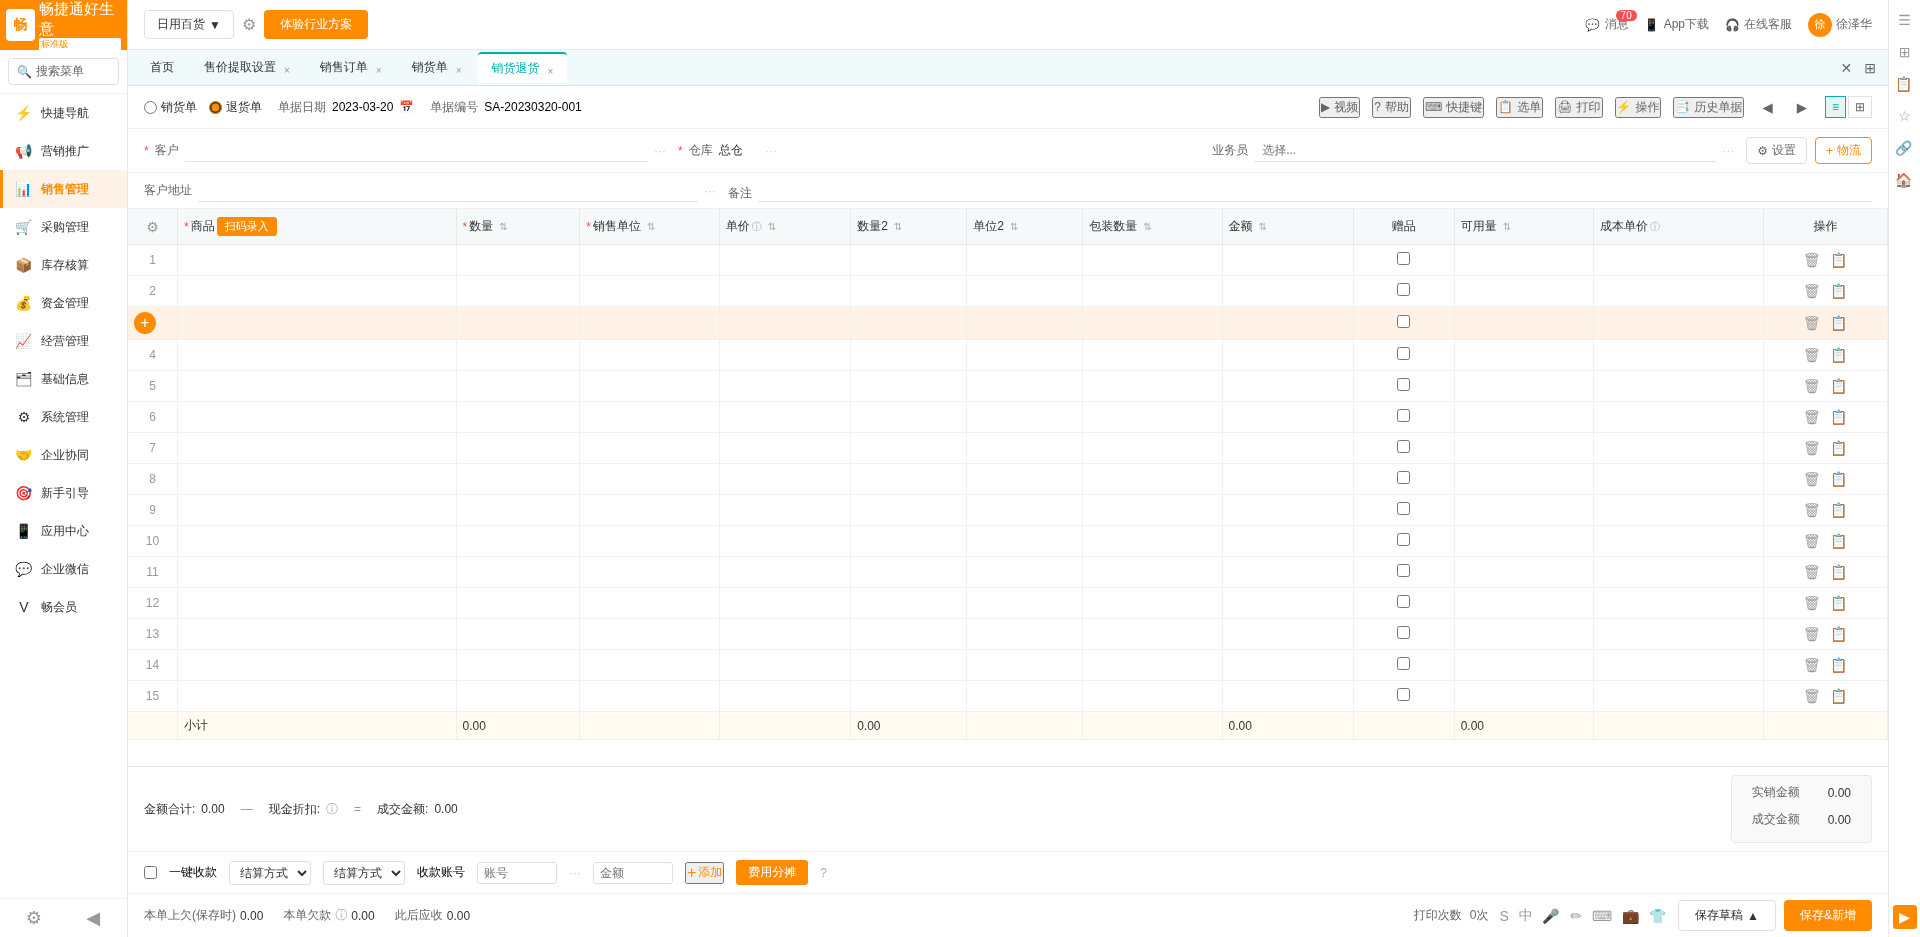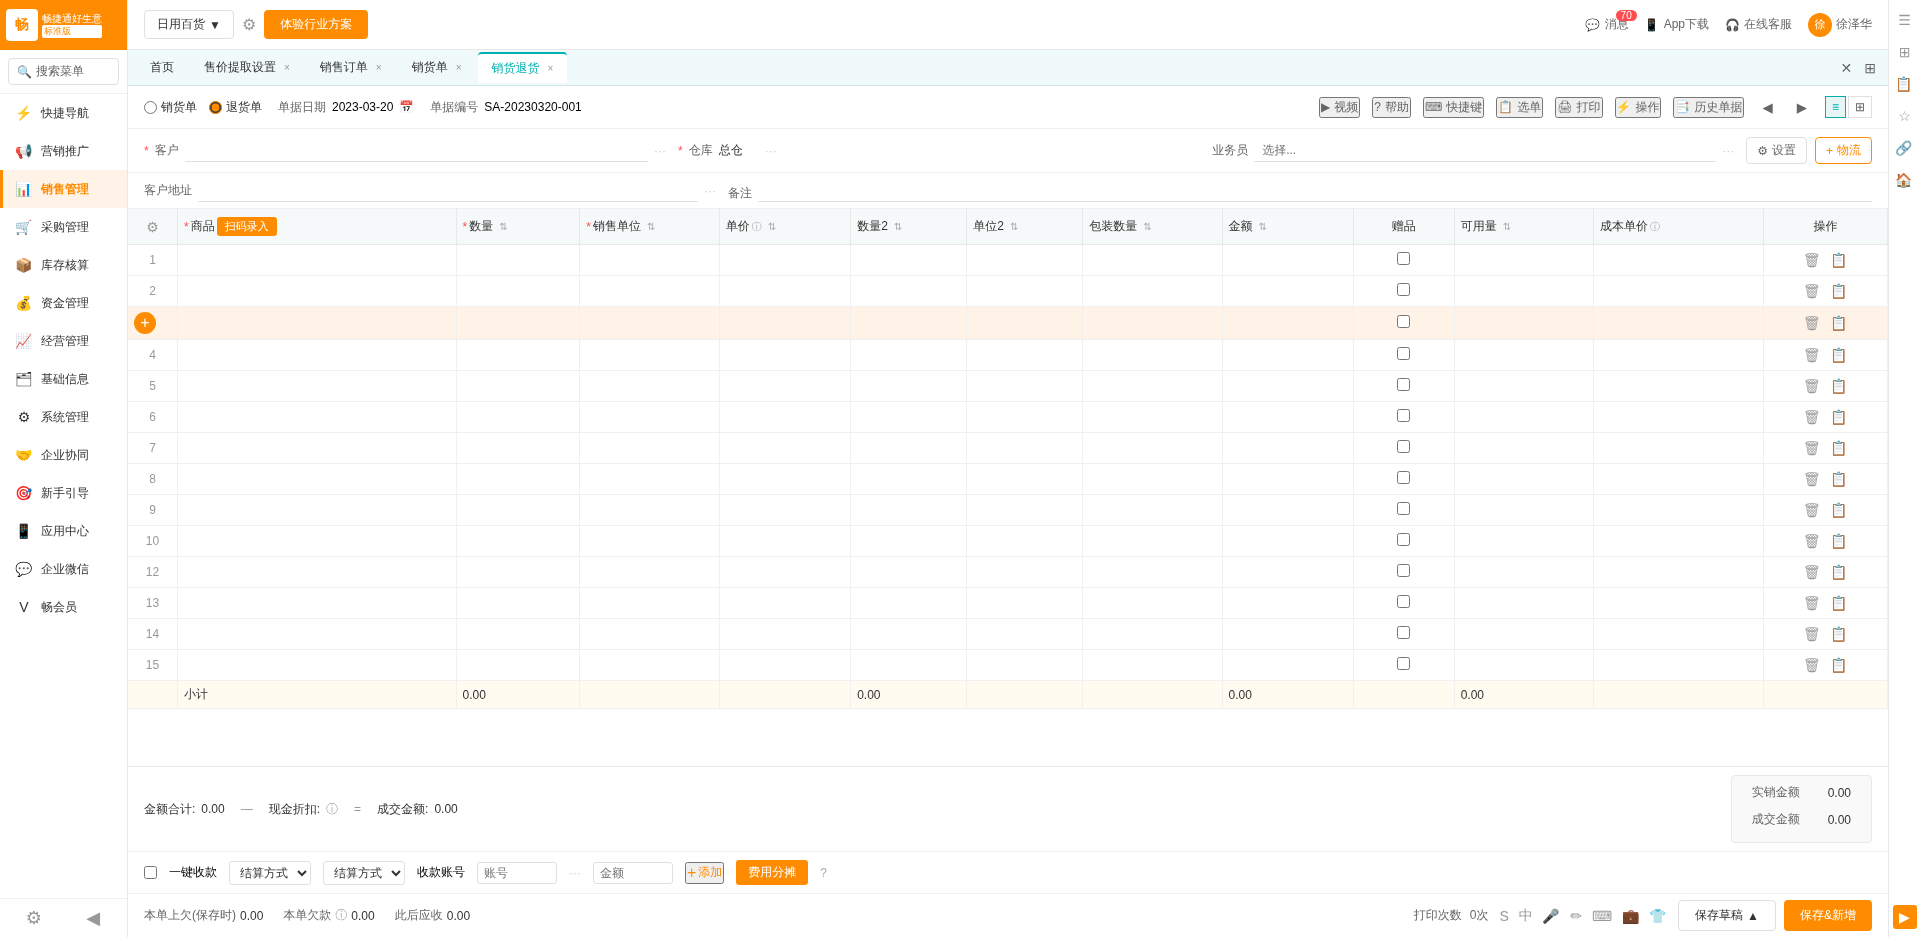--- a/index.html
+++ b/index.html
@@ -2,21 +2,21 @@
 <html><head>
   <meta charset="utf-8">
   <style>
     * { box-sizing: border-box; margin: 0; padding: 0; }
     body { font-family: "Microsoft YaHei", "PingFang SC", sans-serif; font-size: 12px; background: #f5f5f5; display: flex; height: 937px; overflow: hidden; }
 
     
     .sidebar { width: 128px; background: #fff; display: flex; flex-direction: column; border-right: 1px solid #e8e8e8; flex-shrink: 0; }
     .sidebar-logo { background: #ff8c00; color: #fff; padding: 8px 6px; display: flex; align-items: center; gap: 4px; height: 50px; }
     .sidebar-logo-icon { width: 32px; height: 32px; background: #fff; border-radius: 4px; display: flex; align-items: center; justify-content: center; color: #ff8c00; font-size: 14px; font-weight: bold; }
-    .sidebar-logo-text { font-size: 10px; color: #fff; line-height: 1.3; }
+    .sidebar-logo-text { font-size: 15px; color: #fff; line-height: 1.3; }
     .sidebar-logo-badge { font-size: 9px; background: #fff; color: #ff8c00; border-radius: 2px; padding: 0 2px; }
     .sidebar-search { padding: 8px; border-bottom: 1px solid #f0f0f0; }
     .sidebar-search-btn { width: 100%; background: none; border: 1px solid #e0e0e0; border-radius: 4px; padding: 4px 8px; color: #666; cursor: pointer; text-align: left; font-size: 12px; display: flex; align-items: center; gap: 4px; }
     .sidebar-nav-item { padding: 10px 12px; display: flex; align-items: center; gap: 8px; cursor: pointer; color: #333; font-size: 12px; border-left: 3px solid transparent; }
     .sidebar-nav-item.active { background: #fff3e8; color: #ff8c00; border-left-color: #ff8c00; font-weight: bold; }
     .sidebar-nav-icon { width: 18px; height: 18px; display: flex; align-items: center; justify-content: center; font-size: 14px; }
     .sidebar-bottom { margin-top: auto; padding: 8px; display: flex; gap: 8px; border-top: 1px solid #f0f0f0; }
     .sidebar-bottom-btn { flex: 1; background: none; border: none; cursor: pointer; color: #999; font-size: 18px; }
 
     
@@ -31,21 +31,21 @@
     .topbar-right { display: flex; align-items: center; gap: 16px; color: #666; font-size: 12px; }
     .topbar-msg { display: flex; align-items: center; gap: 4px; cursor: pointer; position: relative; }
     .topbar-badge { background: #ff4d4f; color: #fff; border-radius: 8px; padding: 0 5px; font-size: 10px; position: absolute; top: -6px; right: -8px; }
     .topbar-app { display: flex; align-items: center; gap: 4px; cursor: pointer; }
     .topbar-service { display: flex; align-items: center; gap: 4px; cursor: pointer; }
     .topbar-user { display: flex; align-items: center; gap: 4px; cursor: pointer; }
     .user-avatar { width: 24px; height: 24px; background: #ff8c00; border-radius: 50%; display: flex; align-items: center; justify-content: center; color: #fff; font-size: 11px; }
 
     
     .tabs-bar { background: #f0fafa; display: flex; align-items: center; border-bottom: 1px solid #d0e8e8; padding: 0 8px; height: 36px; }
-    .tab-item { padding: 6px 14px; cursor: pointer; color: #333; font-size: 12px; display: flex; align-items: center; gap: 4px; border-radius: 4px 4px 0 0; margin-right: 2px; white-space: nowrap; }
+    .tab-item { padding: 6px 14px; cursor: pointer; color: #333; font-size: 12px; display: flex; align-items: flex-end; gap: 4px; border-radius: 4px 4px 0 0; margin-right: 2px; white-space: nowrap; }
     .tab-item.active { background: #fff; color: #00b0b0; border-top: 2px solid #00b0b0; font-weight: 500; }
     .tab-close { color: #999; font-size: 10px; margin-left: 4px; cursor: pointer; }
     .tabs-bar-right { margin-left: auto; display: flex; gap: 4px; }
     .tabs-bar-right-btn { background: none; border: none; cursor: pointer; color: #666; font-size: 14px; padding: 2px 4px; }
 
     
     .content { flex: 1; background: #fff; overflow: hidden; display: flex; flex-direction: column; }
 
     
     .form-header { padding: 10px 16px; border-bottom: 1px solid #f0f0f0; display: flex; align-items: center; gap: 20px; flex-wrap: wrap; }
@@ -670,20 +670,40 @@
               <td></td>
               <td></td>
               <td>
                 <div class="action-cell">
                   <button class="action-btn">🗑</button>
                   <button class="action-btn">📋</button>
                 </div>
               </td>
             </tr>
           <tr>
+              <td class="row-num">11</td>
+              <td></td>
+              <td></td>
+              <td></td>
+              <td></td>
+              <td></td>
+              <td></td>
+              <td></td>
+              <td></td>
+              <td class="checkbox-cell"><input type="checkbox" style=""></td>
+              <td></td>
+              <td></td>
+              <td>
+                <div class="action-cell">
+                  <button class="action-btn">🗑</button>
+                  <button class="action-btn">📋</button>
+                </div>
+              </td>
+            </tr>
+          <tr>
               <td class="row-num">12</td>
               <td></td>
               <td></td>
               <td></td>
               <td></td>
               <td></td>
               <td></td>
               <td></td>
               <td></td>
               <td class="checkbox-cell"><input type="checkbox" style=""></td>

